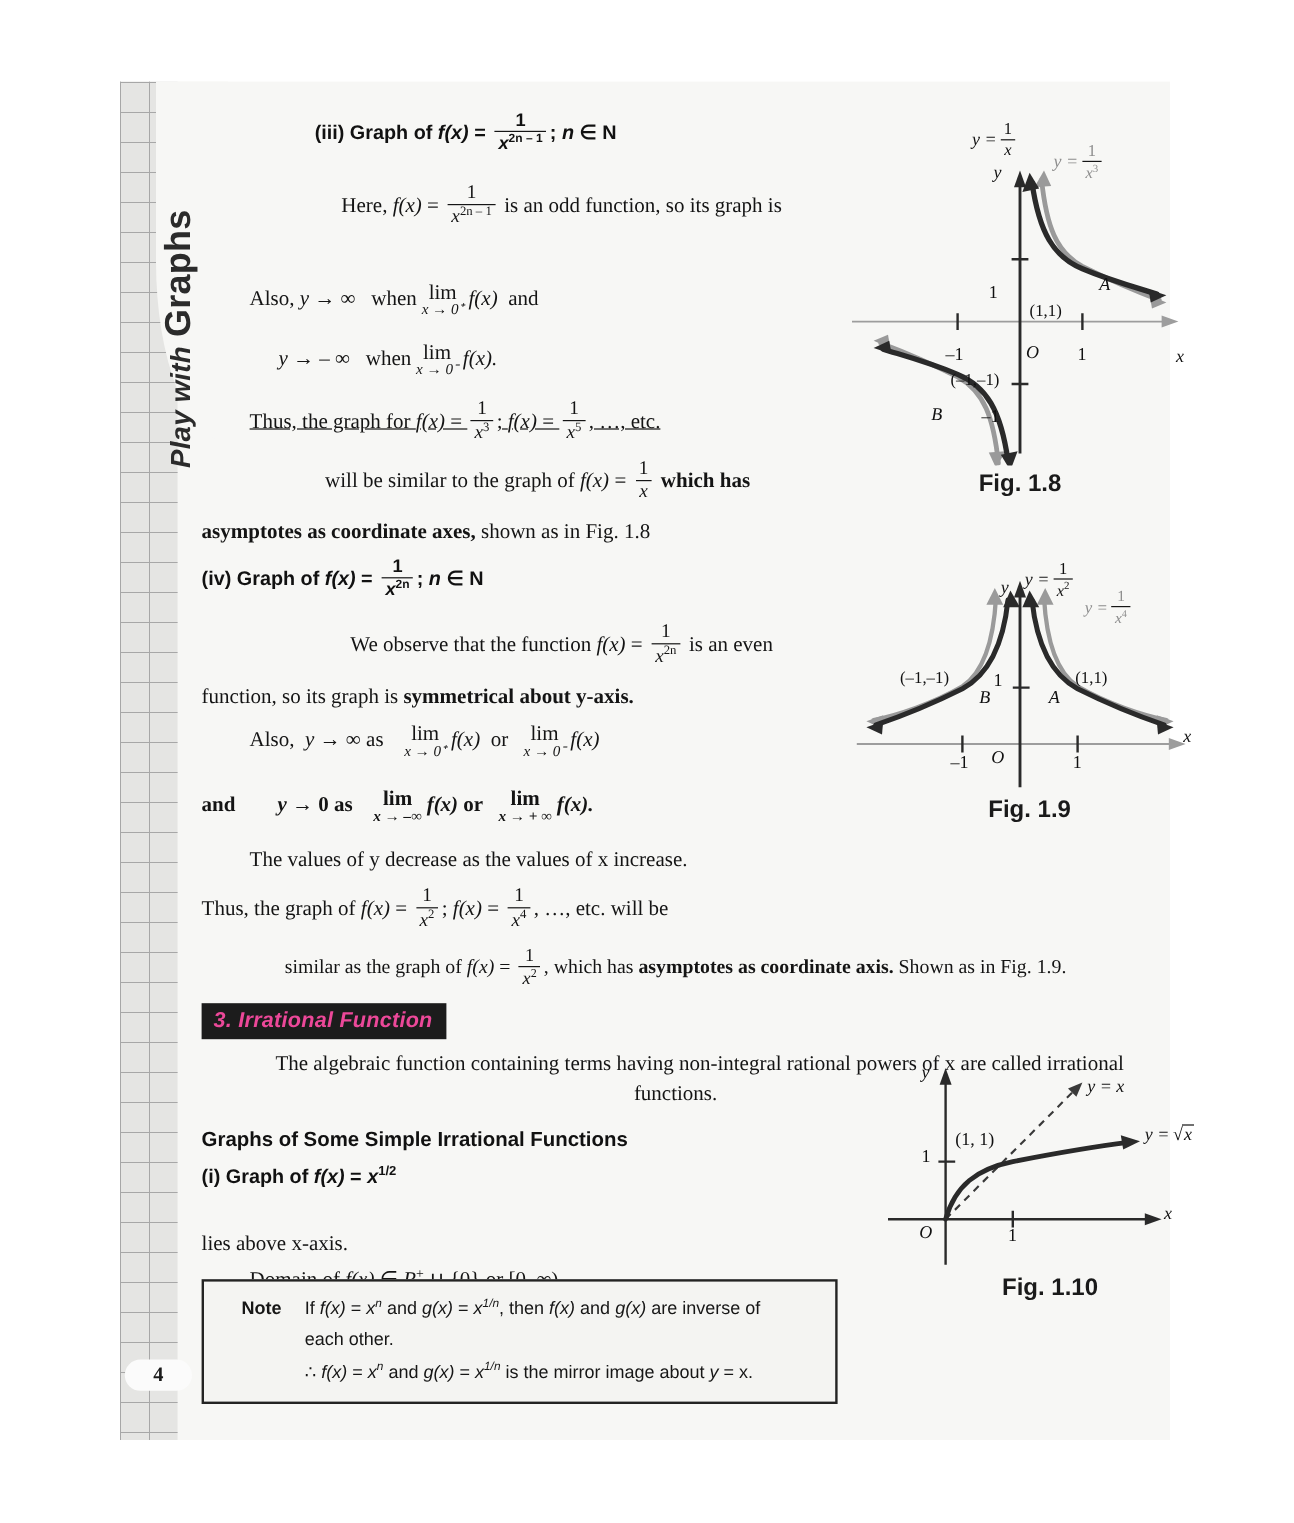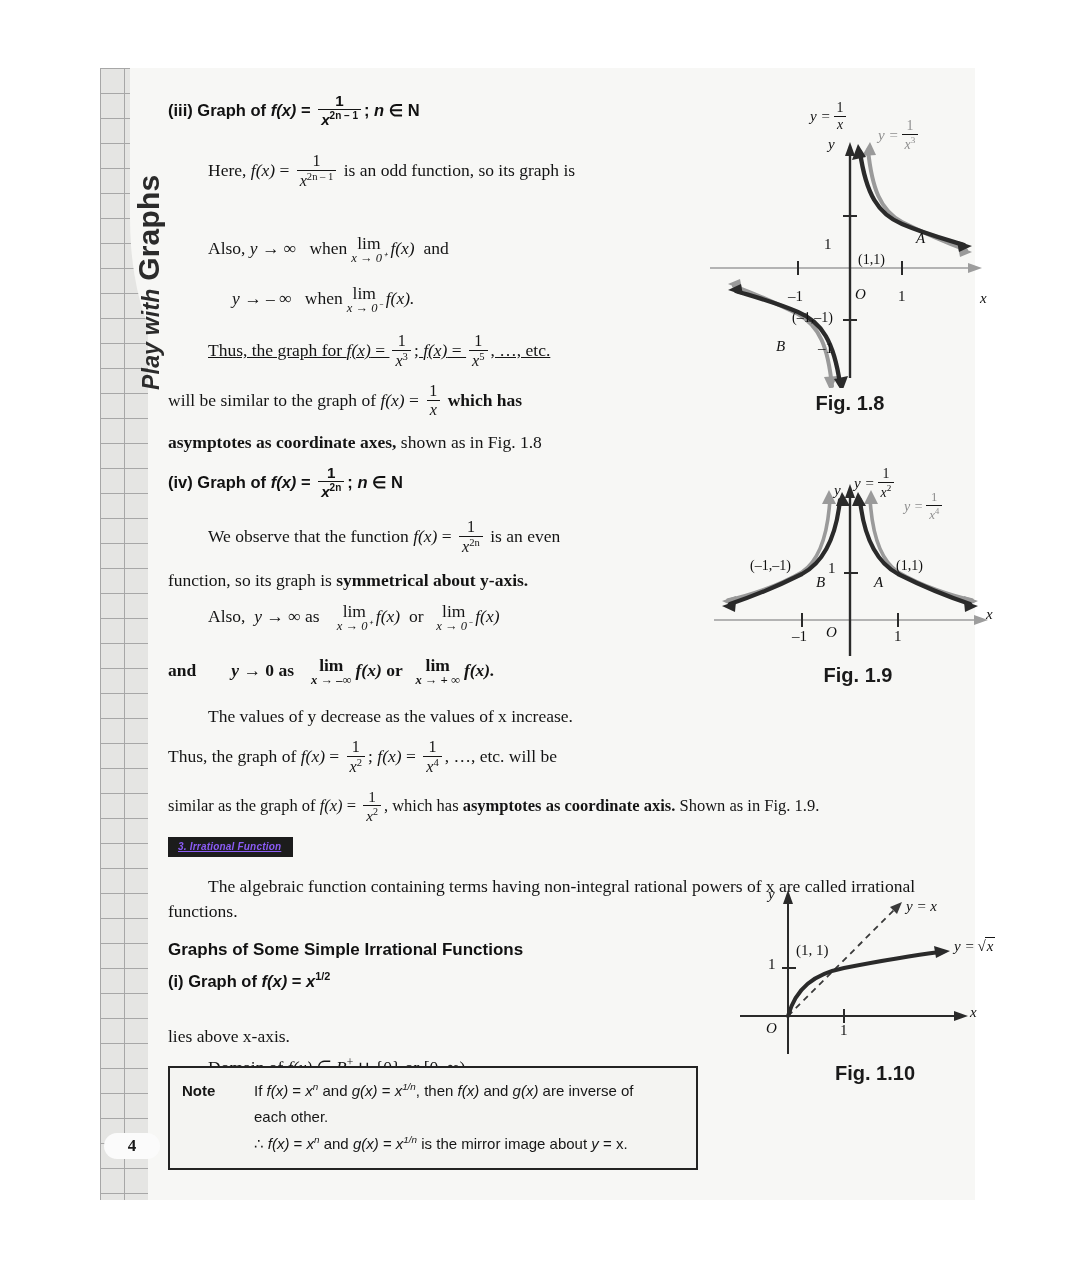--- a/index.html
+++ b/index.html
@@ -31,52 +31,52 @@
 
   
   #pagenum{position:absolute;left:4px;top:1065px;width:56px;height:26px;
      background:#fbfbfb;border-radius:14px;display:flex;align-items:center;
      justify-content:center;font-family:"Liberation Serif",serif;
      font-weight:bold;font-size:17px;color:#1a1a1a;}
 
   
   #content{position:absolute;left:60px;top:0;width:800px;height:1132px;}
 
-  .blk{position:absolute;}
+  .blk{position:absolute;text-align:center;}
   .hd{font-family:"Liberation Sans",sans-serif;font-weight:bold;font-size:16.5px;color:#111;}
   .bdy{font-family:"Liberation Serif",serif;font-size:17.5px;color:#141414;}
   .b{font-weight:bold;}
   .i{font-style:italic;}
 
   
   .frac{display:inline-flex;flex-direction:column;align-items:center;
         vertical-align:middle;margin:0 3px;line-height:1;position:relative;top:-1px;}
   .frac .num{font-size:.92em;padding:0 3px 1px 3px;}
   .frac .den{font-size:.92em;border-top:1.4px solid #151515;padding:1px 3px 0 3px;}
   sup{font-size:.66em;vertical-align:super;}
   .lim{display:inline-flex;flex-direction:column;align-items:center;
        vertical-align:middle;line-height:1.05;margin:0 4px;}
   .lim .lt{font-size:1em;}
   .lim .lb{font-size:.72em;}
   .sq{display:inline-block;position:relative;padding-left:3px;}
   .sq::before{content:"\221A";}
   .sqin{border-top:1.2px solid #141414;padding:0 2px;margin-left:-1px;}
 
   
-  .secbar{display:inline-block;background:#1c1c1c;color:#8b5cf6;
+  .secbar{display:inline-block;background:#1c1c1c;color:#ec4899;
      font-family:"Liberation Sans",sans-serif;font-style:italic;font-weight:bold;
-     font-size:10px;padding:4px 12px 5px 10px;letter-spacing:.2px;text-decoration:underline;}
+     font-size:18px;padding:4px 12px 5px 10px;letter-spacing:.2px;}
 
   
   #notebox{position:absolute;left:8px;top:998px;width:530px;
      border:2px solid #232323;background:#f4f4f2;padding:10px 12px 11px 12px;
      box-sizing:border-box;font-family:"Liberation Sans",sans-serif;font-size:15px;
      line-height:1.75;color:#161616;}
   #notebox .nlbl{font-weight:bold;display:inline-block;width:72px;}
-  #notebox .nrow{display:flex;}
+  #notebox .nrow{display:flex;text-align:center;}
   #notebox .nind{padding-left:72px;}
 
   
   .figwrap{position:absolute;}
   .figcap{font-family:"Liberation Sans",sans-serif;font-weight:bold;
      font-size:20px;color:#1a1a1a;text-align:center;width:100%;}
 </style>
 </head>
 <body>
 

